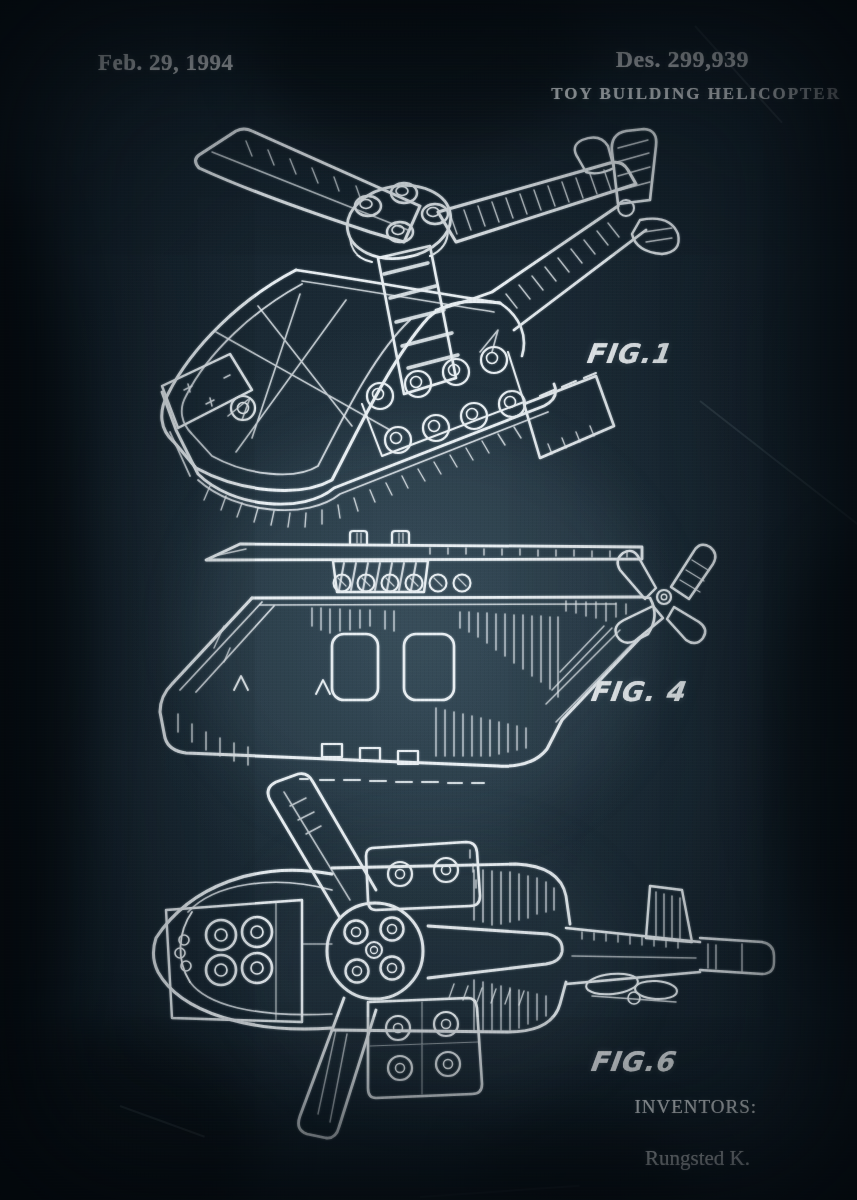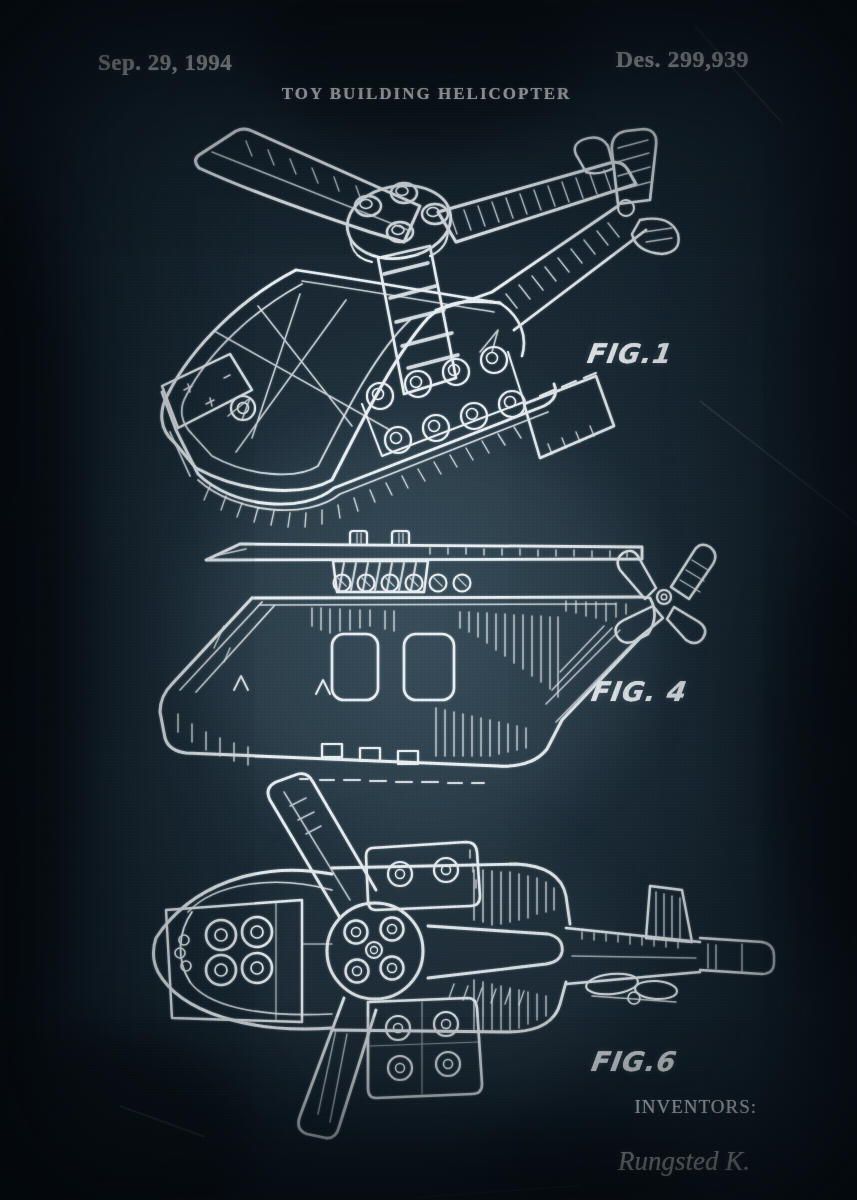--- a/index.html
+++ b/index.html
@@ -20,30 +20,30 @@
       repeating-linear-gradient(0deg, rgba(255,255,255,0.022) 0 1px, rgba(0,0,0,0) 1px 3px),
       repeating-linear-gradient(90deg, rgba(0,0,0,0.05) 0 1px, rgba(0,0,0,0) 1px 4px);
   }
   .vignette{
     position:absolute;inset:0;pointer-events:none;
     box-shadow: inset 0 0 130px 42px rgba(3,7,12,0.95), inset 0 0 280px 130px rgba(6,12,18,0.55);
   }
   .txt{position:absolute;white-space:nowrap;text-shadow:0 0 1px rgba(255,255,255,0.55),0 0 6px rgba(200,225,235,0.18);}
   .hdr-date{left:98px;top:50px;font-size:23px;font-weight:700;letter-spacing:.5px;}
   .hdr-num{right:108px;top:46px;font-size:24px;font-weight:700;letter-spacing:.5px;}
-  .hdr-title{left:0;right:4px;top:84px;text-align:center;font-size:17px;font-weight:700;letter-spacing:2px;}
+  .hdr-title{left:0;right:16px;top:84px;text-align:right;font-size:17px;font-weight:700;letter-spacing:2px;}
   .figlabel{
     position:absolute;font-family:"DejaVu Sans",sans-serif;font-style:italic;font-weight:600;
     font-size:27px;letter-spacing:1px;transform:skewX(-10deg);
     text-shadow:0 0 1px rgba(255,255,255,0.6),0 0 6px rgba(200,225,235,0.2);
   }
   .fl1{left:588px;top:338px;} .fl4{left:592px;top:676px;} .fl6{left:592px;top:1046px;}
   .inv-h{right:100px;top:1096px;font-size:19px;font-weight:400;letter-spacing:1px;}
   .inv-1{right:97px;top:1118px;font-size:27px;font-style:italic;}
-  .inv-2{right:107px;top:1146px;font-size:27px;font-style:italic;}
+  .inv-2{right:107px;top:1146px;font-size:21px;}
   svg.art{position:absolute;left:0;top:0;filter:drop-shadow(0 0 1px rgba(225,238,244,0.45));}
 </style>
 </head>
 <body>
 
 <div class="stage" style="--ink: #edf2f5;">
 
   <div class="blob" style="left:190px;top:430px;width:470px;height:400px;background:rgba(120,150,162,0.10);"></div>
   <div class="blob" style="left:250px;top:830px;width:380px;height:280px;background:rgba(112,142,154,0.08);"></div>
   <div class="blob" style="left:250px;top:-50px;width:340px;height:200px;background:rgba(0,0,0,0.38);"></div>
@@ -258,21 +258,21 @@
       <circle cx="634" cy="998" r="6" stroke-width="1.6"></circle>
       <path stroke-width="1.5" opacity=".75" d="M592,996 L676,1002"></path>
     </g>
   </svg>
 
   <div class="scratch" style="left:695px;top:25px;width:130px;transform:rotate(48deg);"></div>
   <div class="scratch" style="left:700px;top:400px;width:200px;transform:rotate(38deg);"></div>
   <div class="scratch" style="left:120px;top:1105px;width:90px;transform:rotate(20deg);"></div>
   <div class="scratch" style="left:420px;top:1196px;width:160px;transform:rotate(-4deg);opacity:.6;"></div>
 
-  <div class="txt hdr-date">Sep. 29, 1994</div>
+  <div class="txt hdr-date">Feb. 29, 1994</div>
   <div class="txt hdr-num">Des. 299,939</div>
   <div class="txt hdr-title">TOY BUILDING HELICOPTER</div>
 
   <div class="figlabel fl1">FIG.1</div>
   <div class="figlabel fl4">FIG. 4</div>
   <div class="figlabel fl6">FIG.6</div>
 
   <div class="txt inv-h">INVENTORS:</div>
   <div class="txt inv-2">Rungsted K.</div>
 

